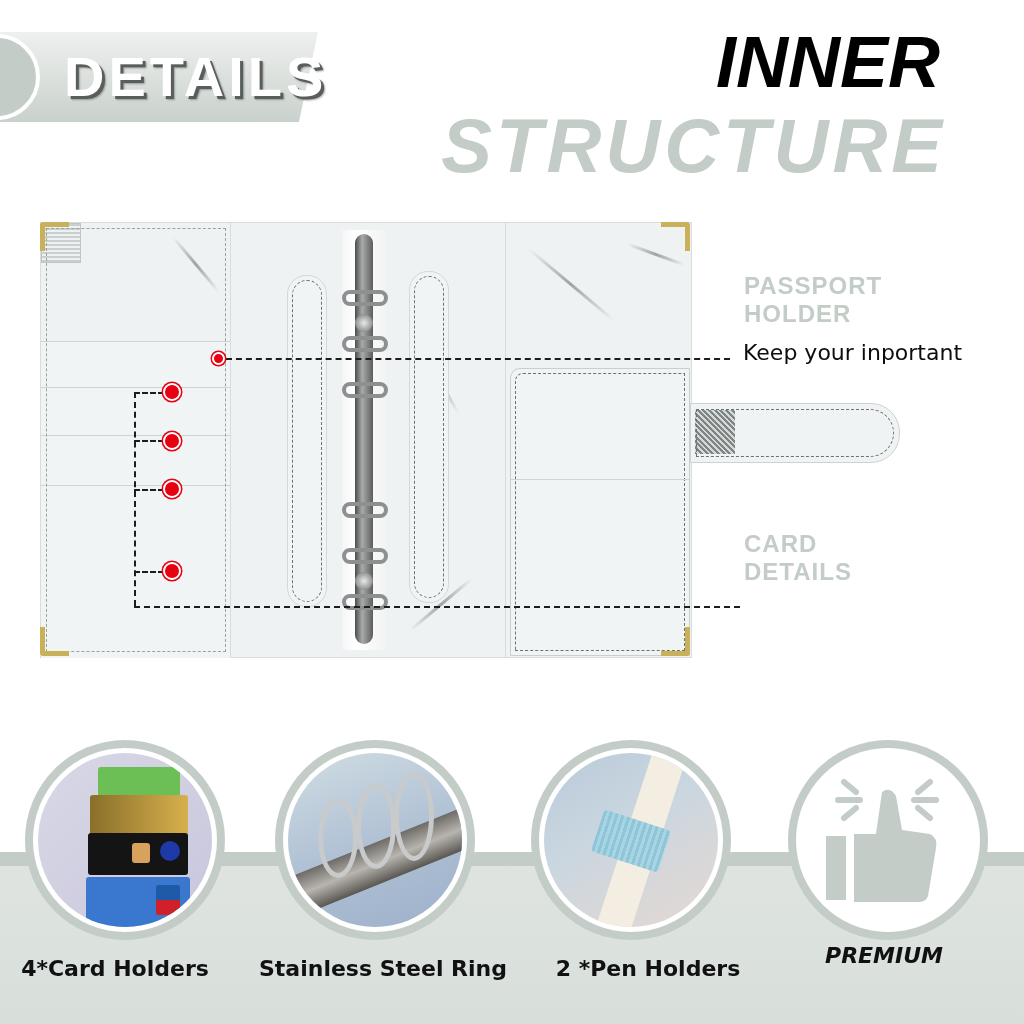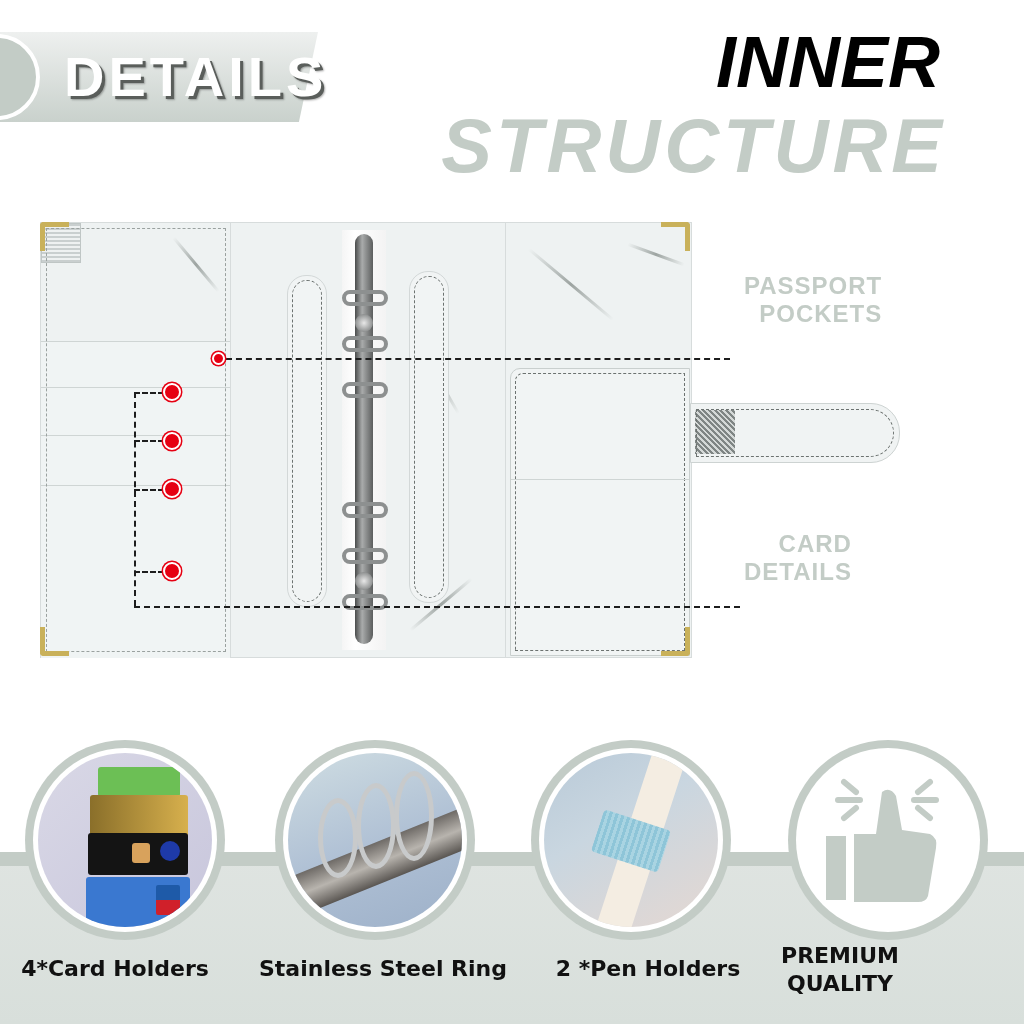--- a/index.html
+++ b/index.html
@@ -47,21 +47,21 @@
   .strap { left:690px; top:403px; width:208px; height:58px; background:#f0f3f3; border:1px solid #cdd3d2; border-radius:0 29px 29px 0; }
   .strap .velcro { position:absolute; left:4px; top:6px; width:40px; height:44px; background:repeating-linear-gradient(45deg,#7f8584 0 2px,#d4d8d7 2px 4px); }
   .strap .inner { position:absolute; inset:5px; border:1px dashed #6c7270; border-radius:0 24px 24px 0; }
 
   
   .dot { position:absolute; width:14px; height:14px; border-radius:50%; background:#e60012; border:2px solid #fff; box-shadow:0 0 0 1.5px #e60012; }
   .dot.small { width:9px; height:9px; }
   .hdash { position:absolute; height:0; border-top:2px dashed #1d1d1d; }
   .vdash { position:absolute; width:0; border-left:2px dashed #1d1d1d; }
 
-  .lbl-gray { color:#c3ccc6; font-weight:bold; font-size:24px; line-height:28px; letter-spacing:1px;text-align:right; }
+  .lbl-gray { color:#c3ccc6; font-weight:bold; font-size:24px; line-height:28px; letter-spacing:1px; }
   .lbl-desc { color:#0d0d0d; font-size:22px; line-height:28px; font-family:"DejaVu Sans", sans-serif; }
 
   
   .band { left:0; top:852px; width:1024px; height:172px; background:linear-gradient(180deg,#dfe4e1 0%,#d8dfdb 100%); }
   .band-top { left:0; top:852px; width:1024px; height:14px; background:#c3ccc6; }
   .feature { position:absolute; top:740px; width:200px; height:200px; }
   .feature .ring-outer { position:absolute; inset:0; border-radius:50%; background:#c3ccc6; }
   .feature .ring-white { position:absolute; left:8px; top:8px; width:184px; height:184px; border-radius:50%; background:#ffffff; }
   .feature .photo { position:absolute; left:13px; top:13px; width:174px; height:174px; border-radius:50%; overflow:hidden; }
   .feat-label { position:absolute; top:956px; font-size:22px; font-weight:bold; color:#111; font-family:"DejaVu Sans", sans-serif; text-align:center; }
@@ -139,23 +139,24 @@
 <div class="hdash" style="left:134px;top:489px;width:30px;"></div>
 <div class="hdash" style="left:134px;top:571px;width:30px;"></div>
 <div class="hdash" style="left:134px;top:606px;width:606px;"></div>
 <div class="dot" style="left:163px;top:383px;"></div>
 <div class="dot" style="left:163px;top:432px;"></div>
 <div class="dot" style="left:163px;top:480px;"></div>
 <div class="dot" style="left:163px;top:562px;"></div>
 
 <div class="abs lbl-gray" style="left:744px;top:272px;">
   <div>PASSPORT</div>
-  <div>POCKETS</div>
+  <div>HOLDER</div>
 </div>
 <div class="abs lbl-desc" style="left:743px;top:339px;">
+  <div>Keep your inportant</div>
 </div>
 
 <div class="abs lbl-gray" style="left:744px;top:530px;">
   <div>CARD</div>
   <div>DETAILS</div>
 </div>
 <div class="abs lbl-desc" style="left:743px;top:600px;">
 </div>
 
 <div class="abs band"></div>
@@ -212,16 +213,15 @@
       <line x1="96" y1="22" x2="118" y2="22"></line>
       <line x1="112" y1="4" x2="100" y2="14"></line>
       <line x1="112" y1="40" x2="100" y2="30"></line>
     </g>
   </svg>
 </div>
 
 <div class="feat-label" style="left:10px;width:210px;text-align:center;">4*Card Holders</div>
 <div class="feat-label" style="left:252px;width:262px;">Stainless Steel Ring</div>
 <div class="feat-label" style="left:541px;width:214px;">2 *Pen Holders</div>
-<div class="feat-label" style="left:760px;top:942px;width:160px;line-height:28px;">
+<div class="feat-label" style="left:804px;top:942px;width:160px;line-height:28px;font-style:italic;">
   <div>PREMIUM</div>
-  <div>QUALITY</div>
 </div>
 
 </body></html>

